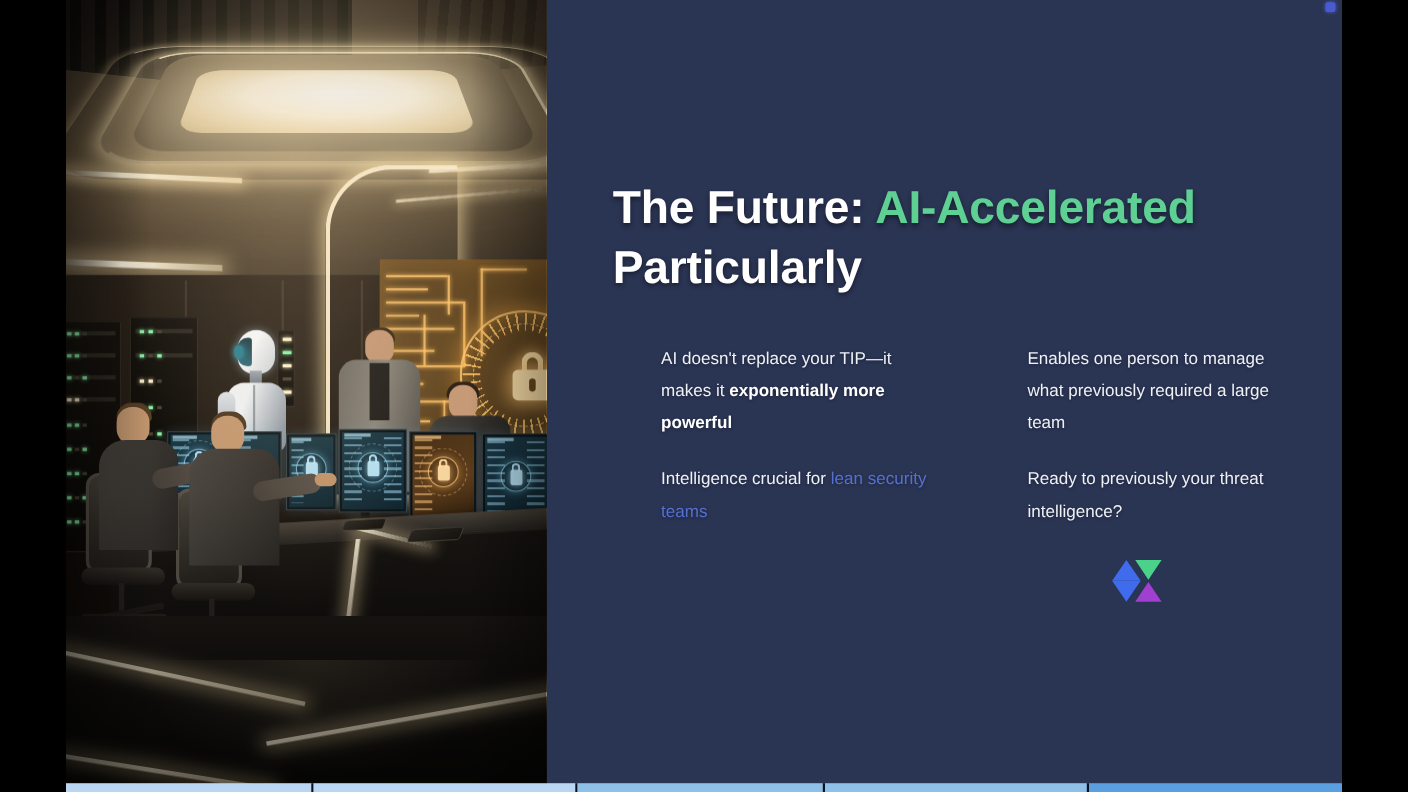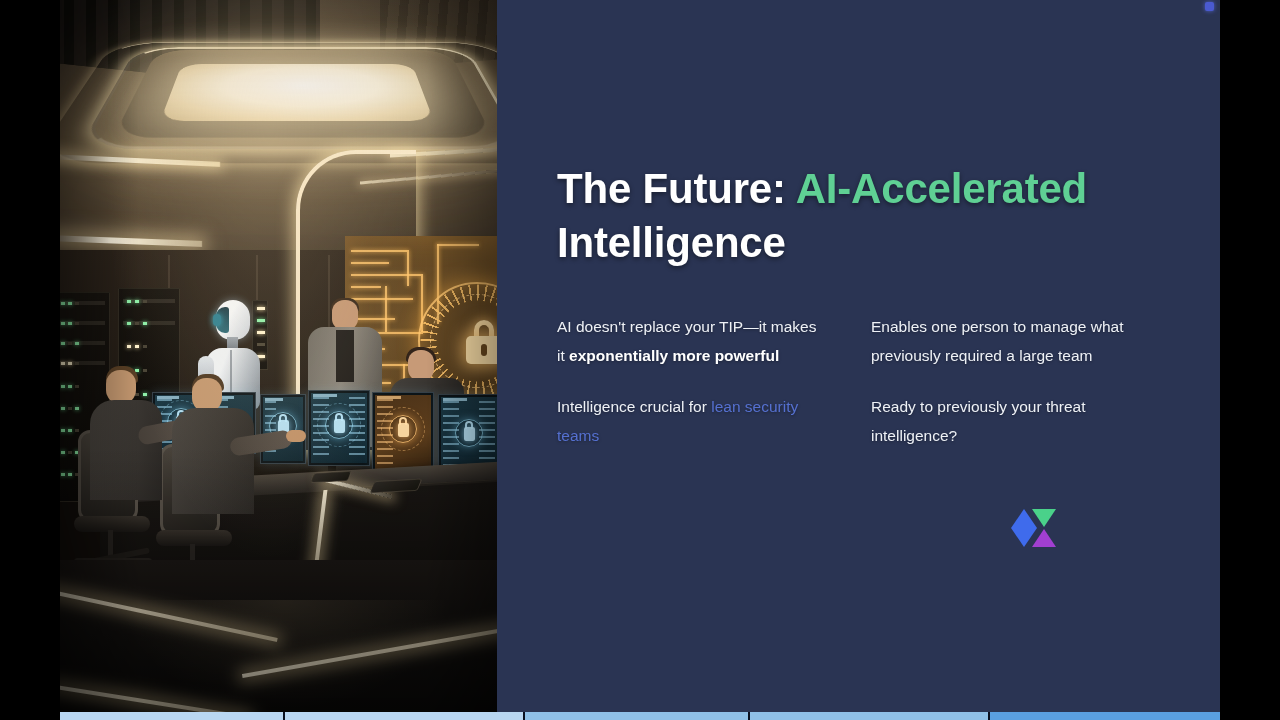--- a/index.html
+++ b/index.html
@@ -410,21 +410,21 @@
     font-size:42px; font-weight:bold; line-height:1.28;
     color:#ffffff; letter-spacing:-.2px;
     text-shadow:0 2px 5px rgba(0,0,0,.45);
   }
   .title .accent{ color:#5fd094; }
 
   .cols{
     position:absolute; left:60px; top:312px; width:620px;
     display:flex; gap:46px;
   }
-  .col{ width:268px; }
+  .col{ width:268px;margin-left:44px; }
   .para{
     font-size:15.5px; line-height:1.88; color:#eef1f6;
     margin-bottom:22px;
     text-shadow:0 1px 3px rgba(0,0,0,.35);
   }
   .para:last-child{ margin-bottom:0; }
   .para b{ font-weight:bold; color:#ffffff; }
   .para .link{ color:#5570d0; }
 
   
@@ -713,21 +713,21 @@
       <div class="floor-led b"></div>
       <div class="floor-led c"></div>
 
       <div class="photo-vig"></div>
     </div>
 
     <div class="content">
 
       <h1 class="title">
         <span>The Future: </span><span class="accent" style="color: rgb(95, 208, 148);">AI-Accelerated</span><br>
-        <span>Intelligence</span>
+        <span>Particularly</span>
       </h1>
 
       <div class="cols">
 
         <div class="col">
           <p class="para">
             <span>AI doesn't replace your TIP—it makes it </span><b>exponentially more powerful</b>
           </p>
           <p class="para">
             <span>Intelligence crucial for </span><span class="link" style="color: rgb(85, 112, 208);">lean security teams</span>

